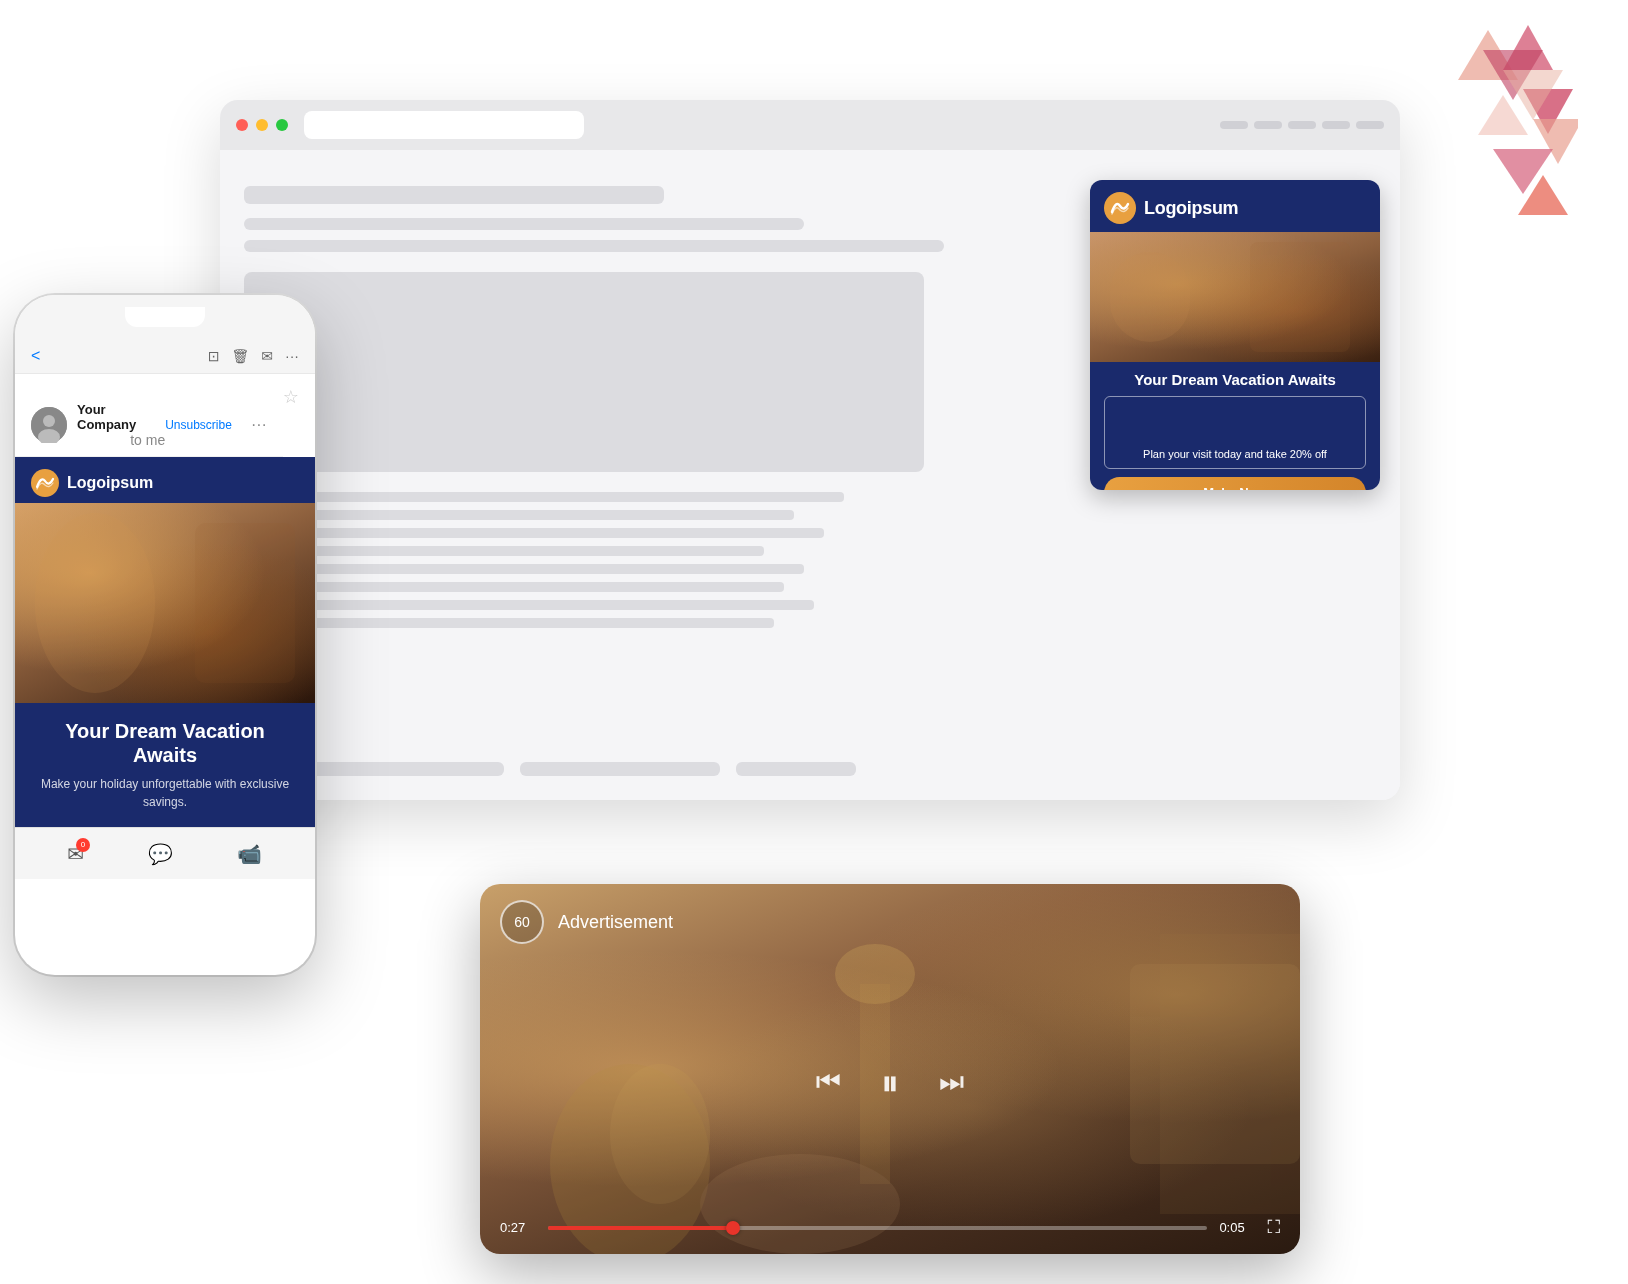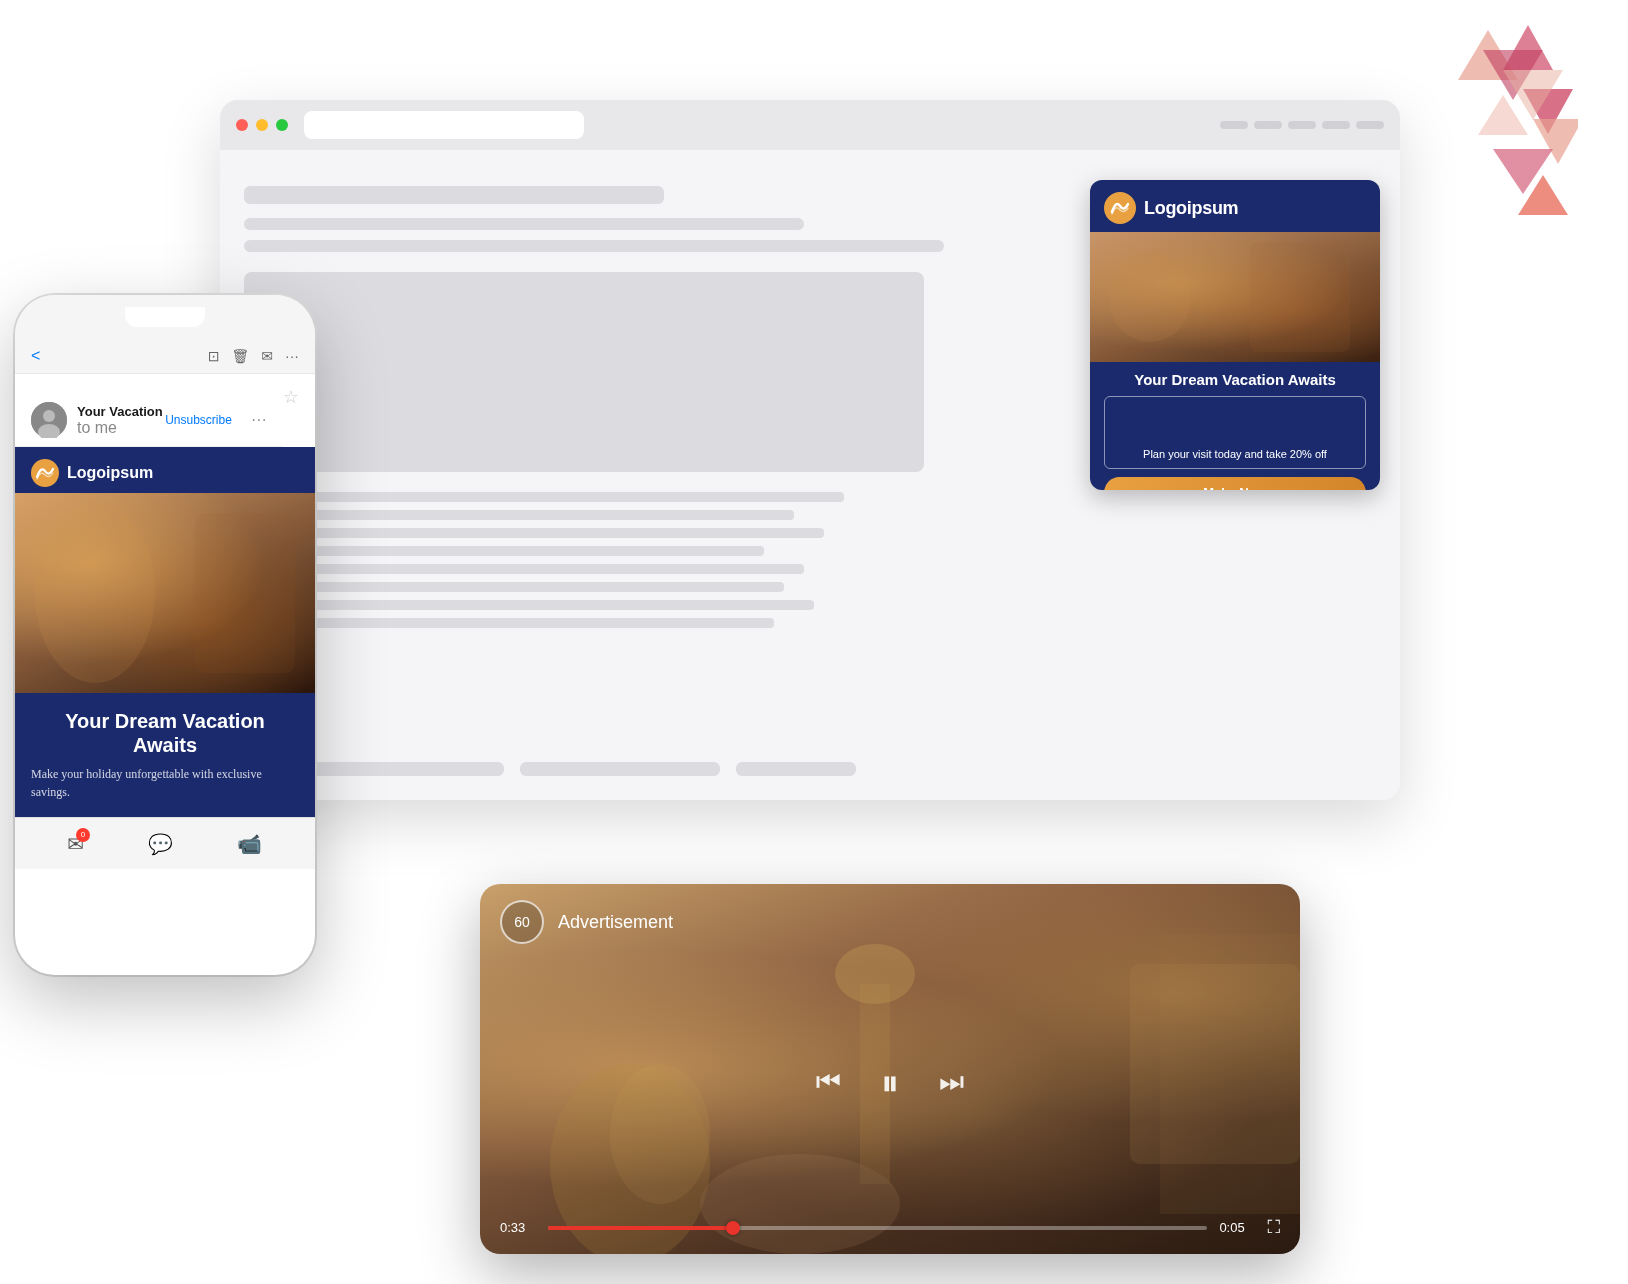--- a/index.html
+++ b/index.html
@@ -274,22 +274,23 @@
     .phone-sender-info {
       margin-left: 10px;
       flex: 1;
     }
     .phone-sender-name {
       font-size: 13px;
       font-weight: 600;
       color: #1a1a1a;
     }
     .phone-sender-to {
-      font-size: 16px;
+      font-size: 14px;
       color: #888;
+      text-align: right;
     }
     .phone-unsubscribe {
       font-size: 12px;
       color: #007aff;
       margin-right: 19px;
     }
     .phone-more-btn {
       color: #888;
       font-size: 16px;
     }
@@ -338,22 +339,22 @@
       color: #ffffff;
       font-size: 20px;
       font-weight: 700;
       text-align: center;
       line-height: 1.2;
       margin-bottom: 8px;
     }
     .phone-card-desc {
       color: rgba(255,255,255,0.8);
       font-size: 12px;
+      text-align: center;
       line-height: 1.5;
-      font-family: Liberation Serif, serif;
     }
     .phone-bottom-nav {
       background: #f5f5f5;
       border-top: 1px solid #e0e0e0;
       height: 52px;
       display: flex;
       align-items: center;
       justify-content: space-around;
       padding: 0 20px;
     }
@@ -619,21 +620,21 @@
 
   <div class="phone-sender-row">
     <div class="phone-avatar">
       <svg viewBox="0 0 36 36" width="36" height="36" xmlns="http://www.w3.org/2000/svg">
         <circle cx="18" cy="18" r="18" fill="#888"></circle>
         <circle cx="18" cy="14" r="6" fill="#bbb"></circle>
         <ellipse cx="18" cy="30" rx="11" ry="8" fill="#bbb"></ellipse>
       </svg>
     </div>
     <div class="phone-sender-info">
-      <div class="phone-sender-name">Your Vacation</div>
+      <div class="phone-sender-name">Your Company</div>
       <div class="phone-sender-to">to me</div>
     </div>
     <span class="phone-unsubscribe">Unsubscribe</span>
     <span class="phone-more-btn">···</span>
   </div>
 
   <div class="phone-email-card">
     <div class="phone-card-header">
       <svg class="phone-logo-icon" viewBox="0 0 28 28" xmlns="http://www.w3.org/2000/svg">
         <circle cx="14" cy="14" r="14" fill="#e8a040"></circle>
@@ -687,21 +688,21 @@
       <div class="video-top-bar">
         <div class="video-timer-circle">60</div>
         <span class="video-ad-label">Advertisement</span>
       </div>
       <div class="video-controls-center">
         <span class="video-ctrl-btn">⏮</span>
         <span class="video-ctrl-btn" style="font-size:36px;">⏸</span>
         <span class="video-ctrl-btn">⏭</span>
       </div>
       <div class="video-progress-bar-container">
-        <span class="video-time">0:33</span>
+        <span class="video-time">0:27</span>
         <div class="video-progress-track">
           <div class="video-progress-fill">
             <div class="video-progress-thumb"></div>
           </div>
         </div>
         <span class="video-time">0:05</span>
         <span class="video-expand-btn">⛶</span>
       </div>
     </div>
   </div>

